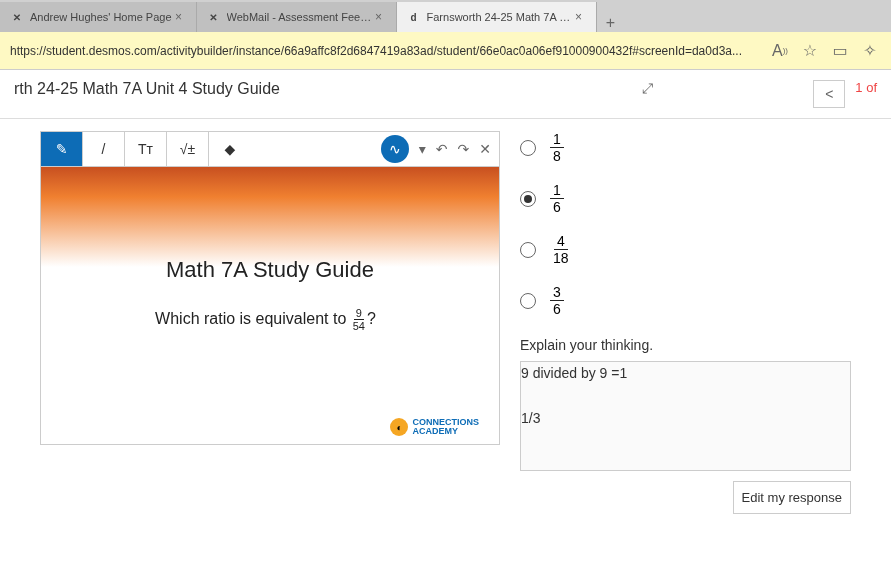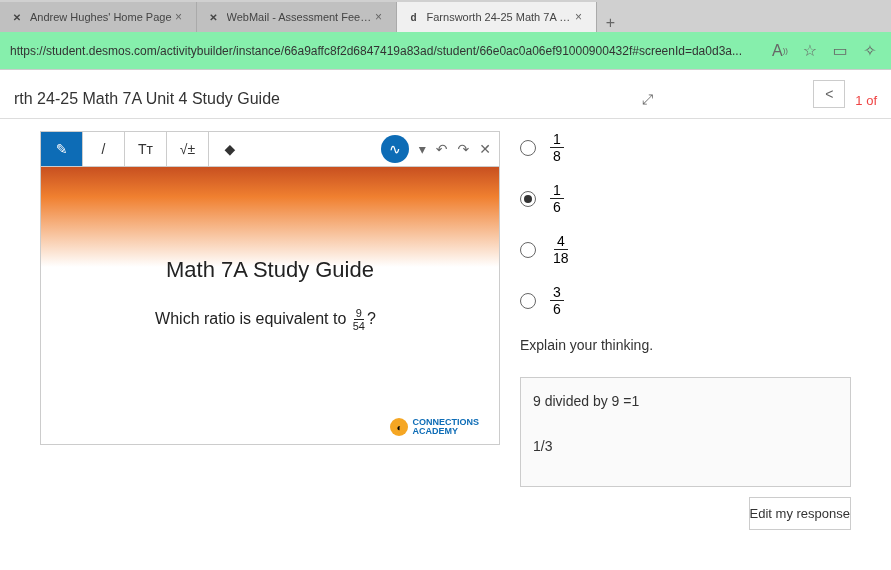--- a/index.html
+++ b/index.html
@@ -6,25 +6,25 @@
     body { font-family: Arial, sans-serif; background: #e8e8e8; width: 891px; height: 570px; overflow: hidden; }
     
     .browser-tabs { display: flex; background: #d0d0d0; height: 32px; align-items: flex-end; }
     .tab { display: flex; align-items: center; padding: 6px 10px; background: #c0c0c0; border-right: 1px solid #aaa; font-size: 11px; color: #444; min-width: 150px; max-width: 200px; height: 30px; }
     .tab.active { background: #f0f0f0; }
     .tab-icon { width: 14px; height: 14px; margin-right: 6px; display: flex; align-items: center; justify-content: center; font-size: 10px; font-weight: bold; }
     .tab-title { flex: 1; white-space: nowrap; overflow: hidden; text-overflow: ellipsis; }
     .tab-close { width: 14px; height: 14px; font-size: 12px; color: #666; cursor: pointer; text-align: center; }
     .new-tab { width: 28px; text-align: center; color: #666; font-size: 16px; cursor: pointer; }
     
-    .address-bar { display: flex; align-items: center; background: #86efac; padding: 6px 10px; height: 38px; border-bottom: 1px solid #ccc; }
+    .address-bar { display: flex; align-items: center; background: #fef9c3; padding: 6px 10px; height: 38px; border-bottom: 1px solid #ccc; }
     .url { flex: 1; font-size: 12px; color: #333; white-space: nowrap; overflow: hidden; text-overflow: ellipsis; }
     .addr-icon { width: 22px; height: 22px; margin-left: 8px; color: #666; display: flex; align-items: center; justify-content: center; cursor: pointer; }
     
-    .app-header { display: flex; align-items: flex-end; background: #fff; padding: 10px 14px; border-bottom: 1px solid #ddd; }
+    .app-header { display: flex; align-items: flex-start; background: #fff; padding: 10px 14px; border-bottom: 1px solid #ddd; }
     .app-title { flex: 1; font-size: 16px; color: #333; }
     .expand-icon { font-size: 14px; color: #666; margin: 0 160px 0 0; cursor: pointer; }
     .pager-btn { width: 32px; height: 28px; border: 1px solid #ccc; background: #fff; display: flex; align-items: center; justify-content: center; font-size: 14px; color: #666; cursor: pointer; margin-right: 10px; }
     .pager-text { font-size: 13px; color: #ef4444; }
     
     .content { display: flex; padding: 12px 40px; gap: 20px; background: #fff; height: calc(570px - 32px - 38px - 45px); }
     
     .left-panel { flex: 0 0 460px; }
     .toolbar { display: flex; align-items: center; height: 36px; border: 1px solid #ccc; margin-bottom: 0; }
     .tool-btn { height: 34px; width: 42px; border-right: 1px solid #ccc; display: flex; align-items: center; justify-content: center; cursor: pointer; font-size: 14px; color: #333; }
@@ -46,23 +46,23 @@
     
     .right-panel { flex: 1; padding-top: 0; }
     .choices { display: flex; flex-direction: column; gap: 18px; margin-bottom: 20px; }
     .choice { display: flex; align-items: center; gap: 14px; cursor: pointer; }
     .radio { width: 16px; height: 16px; border: 1.5px solid #666; border-radius: 50%; display: flex; align-items: center; justify-content: center; }
     .radio.selected::after { content: ''; width: 8px; height: 8px; background: #333; border-radius: 50%; }
     .frac { display: inline-flex; flex-direction: column; align-items: center; font-size: 14px; }
     .frac .num { border-bottom: 1px solid #222; padding: 0 3px; }
     .frac .den { padding: 0 3px; }
     
-    .explain-label { font-size: 14px; color: #333; margin-bottom: 24px; }
-    .explain-box { border: 1px solid #ccc; padding: 12px; background: #fafafa; font-size: 14px; color: #333; line-height: 1.6; min-height: 110px; }
-    .edit-btn { float: right; margin-top: 10px; padding: 8px 0; border: 1px solid #ccc; background: #fff; font-size: 13px; color: #333; cursor: pointer; text-align: right; }
+    .explain-label { font-size: 14px; color: #333; margin-bottom: 8px; }
+    .explain-box { border: 1px solid #ccc; padding: 0; background: #fafafa; font-size: 14px; color: #333; line-height: 1.6; min-height: 110px; }
+    .edit-btn { float: right; margin-top: 10px; padding: 8px 8px; border: 1px solid #ccc; background: #fff; font-size: 13px; color: #333; cursor: pointer; text-align: right; }
   </style>
 </head>
 <body>
 
 <div class="browser-tabs">
   <div class="tab">
     <span class="tab-icon">✕</span>
     <span class="tab-title">Andrew Hughes' Home Page</span>
     <span class="tab-close">×</span>
   </div>

